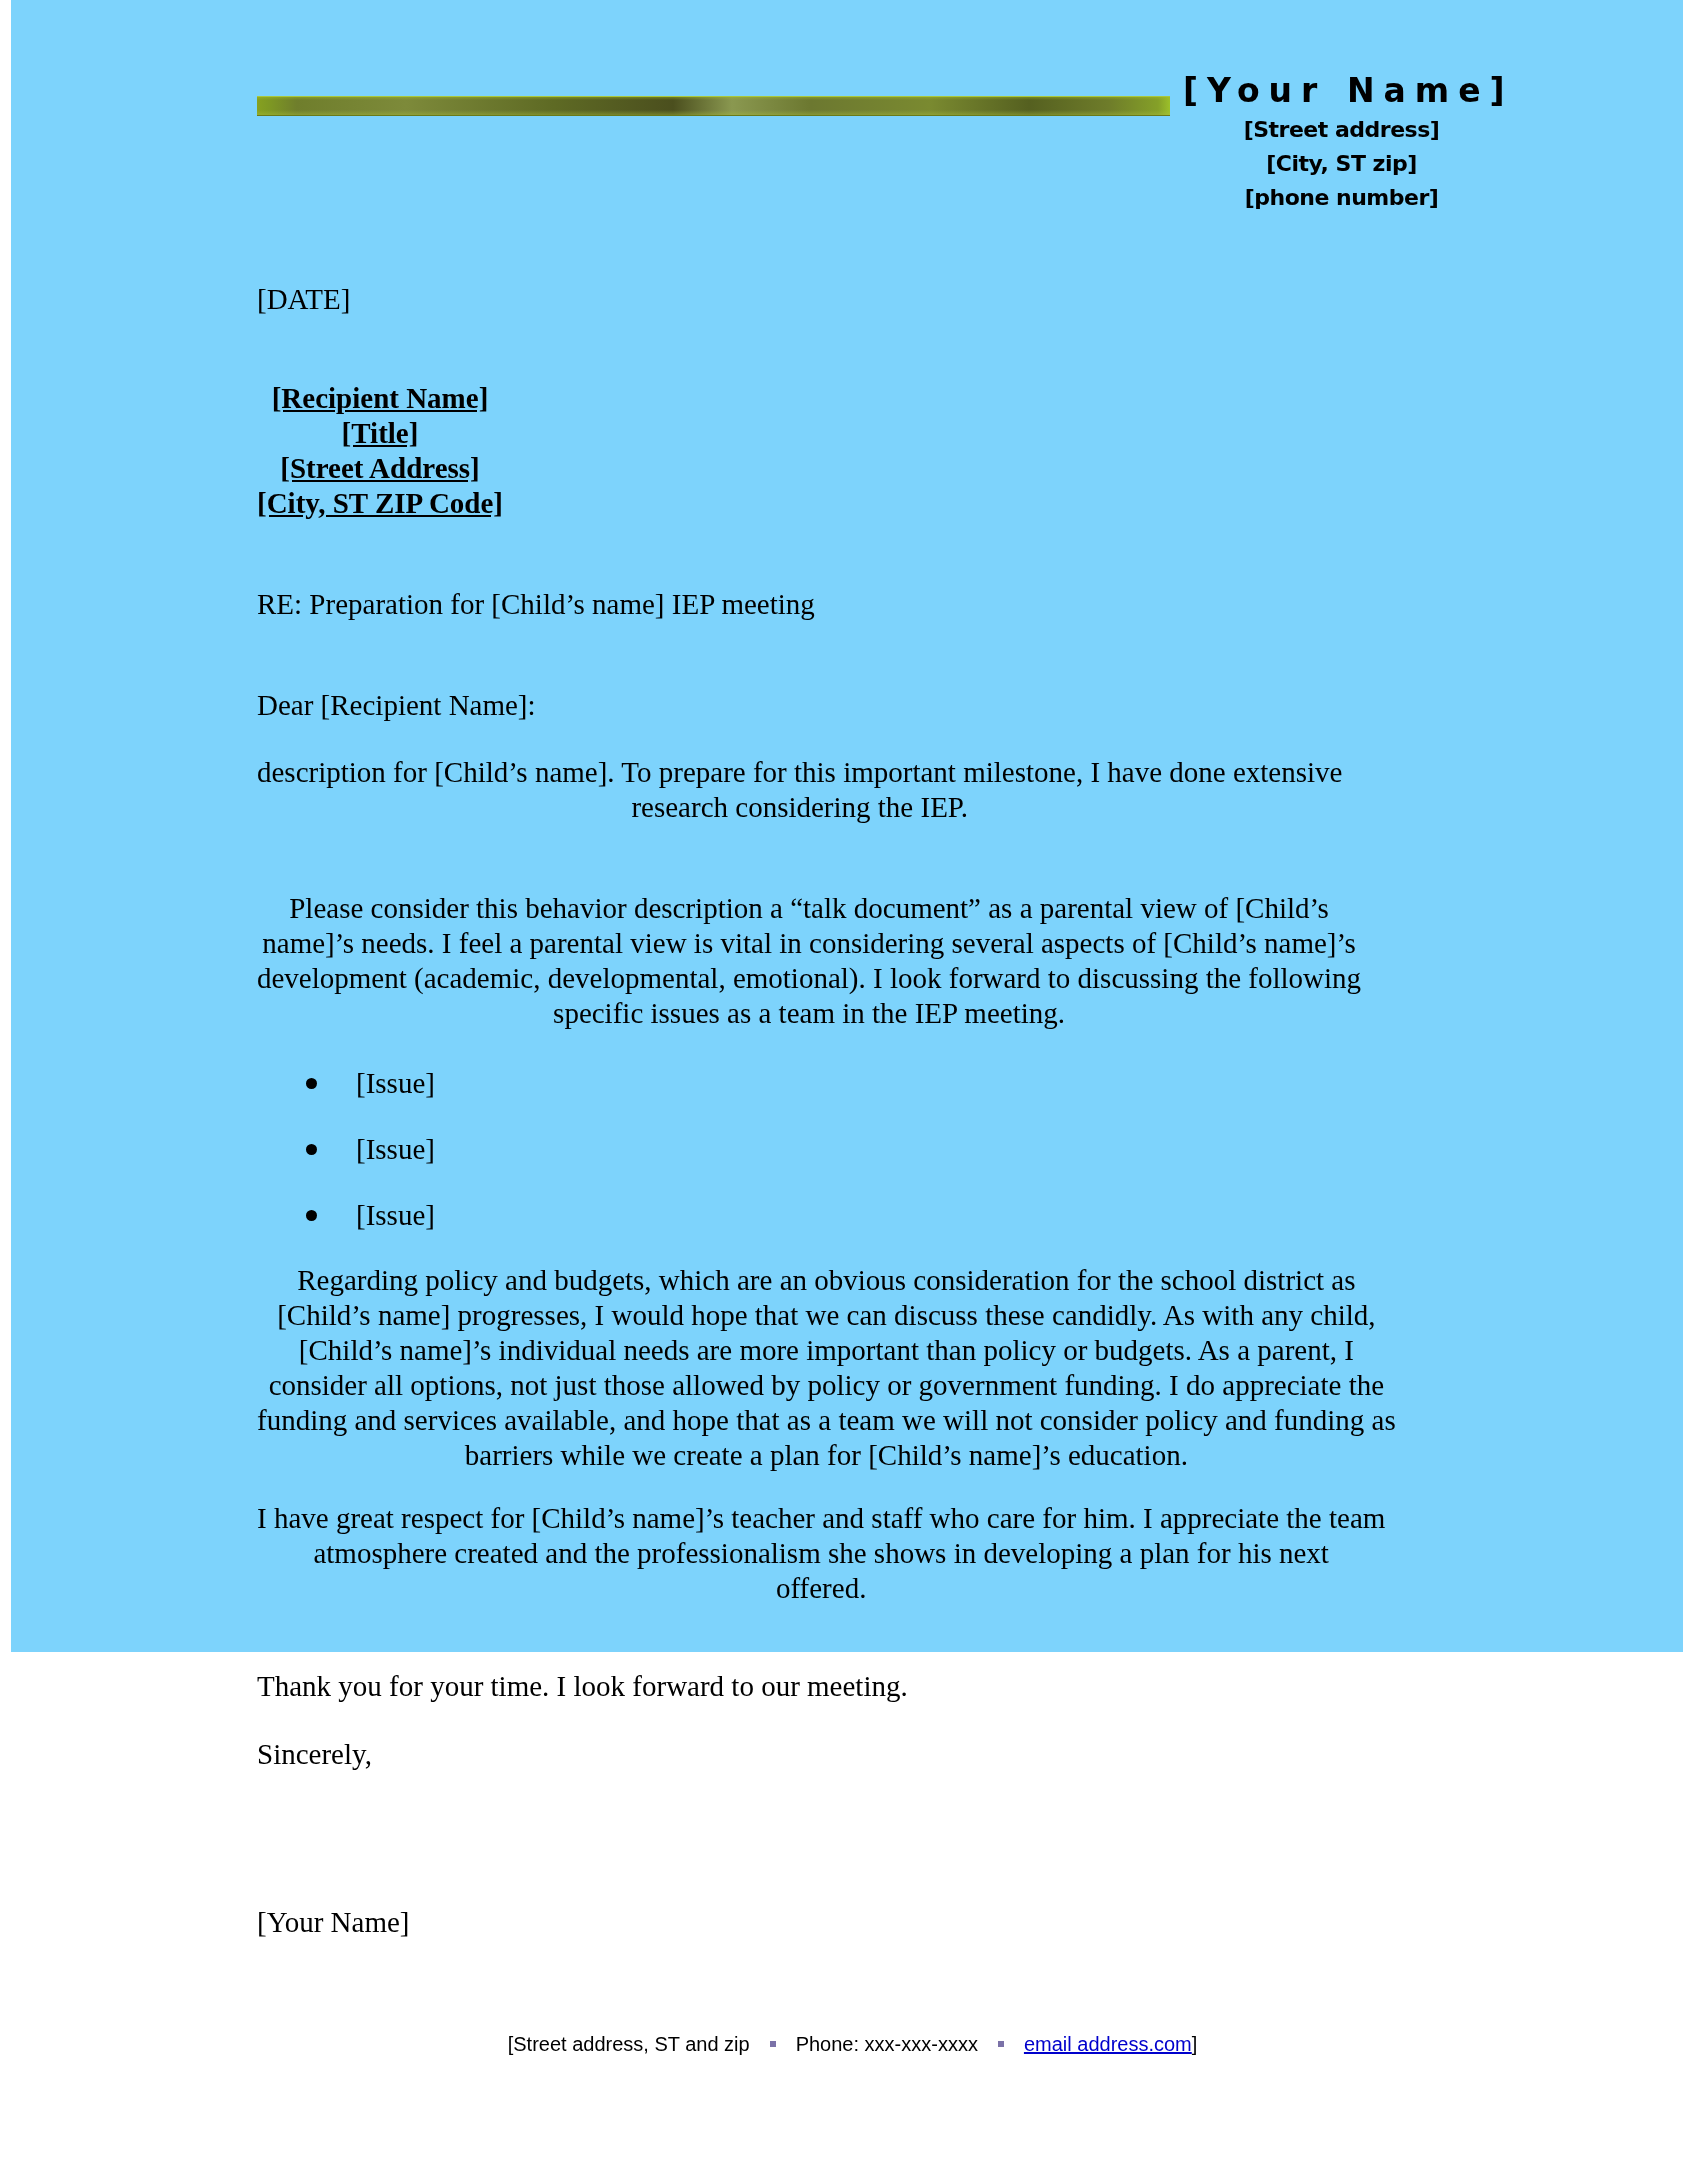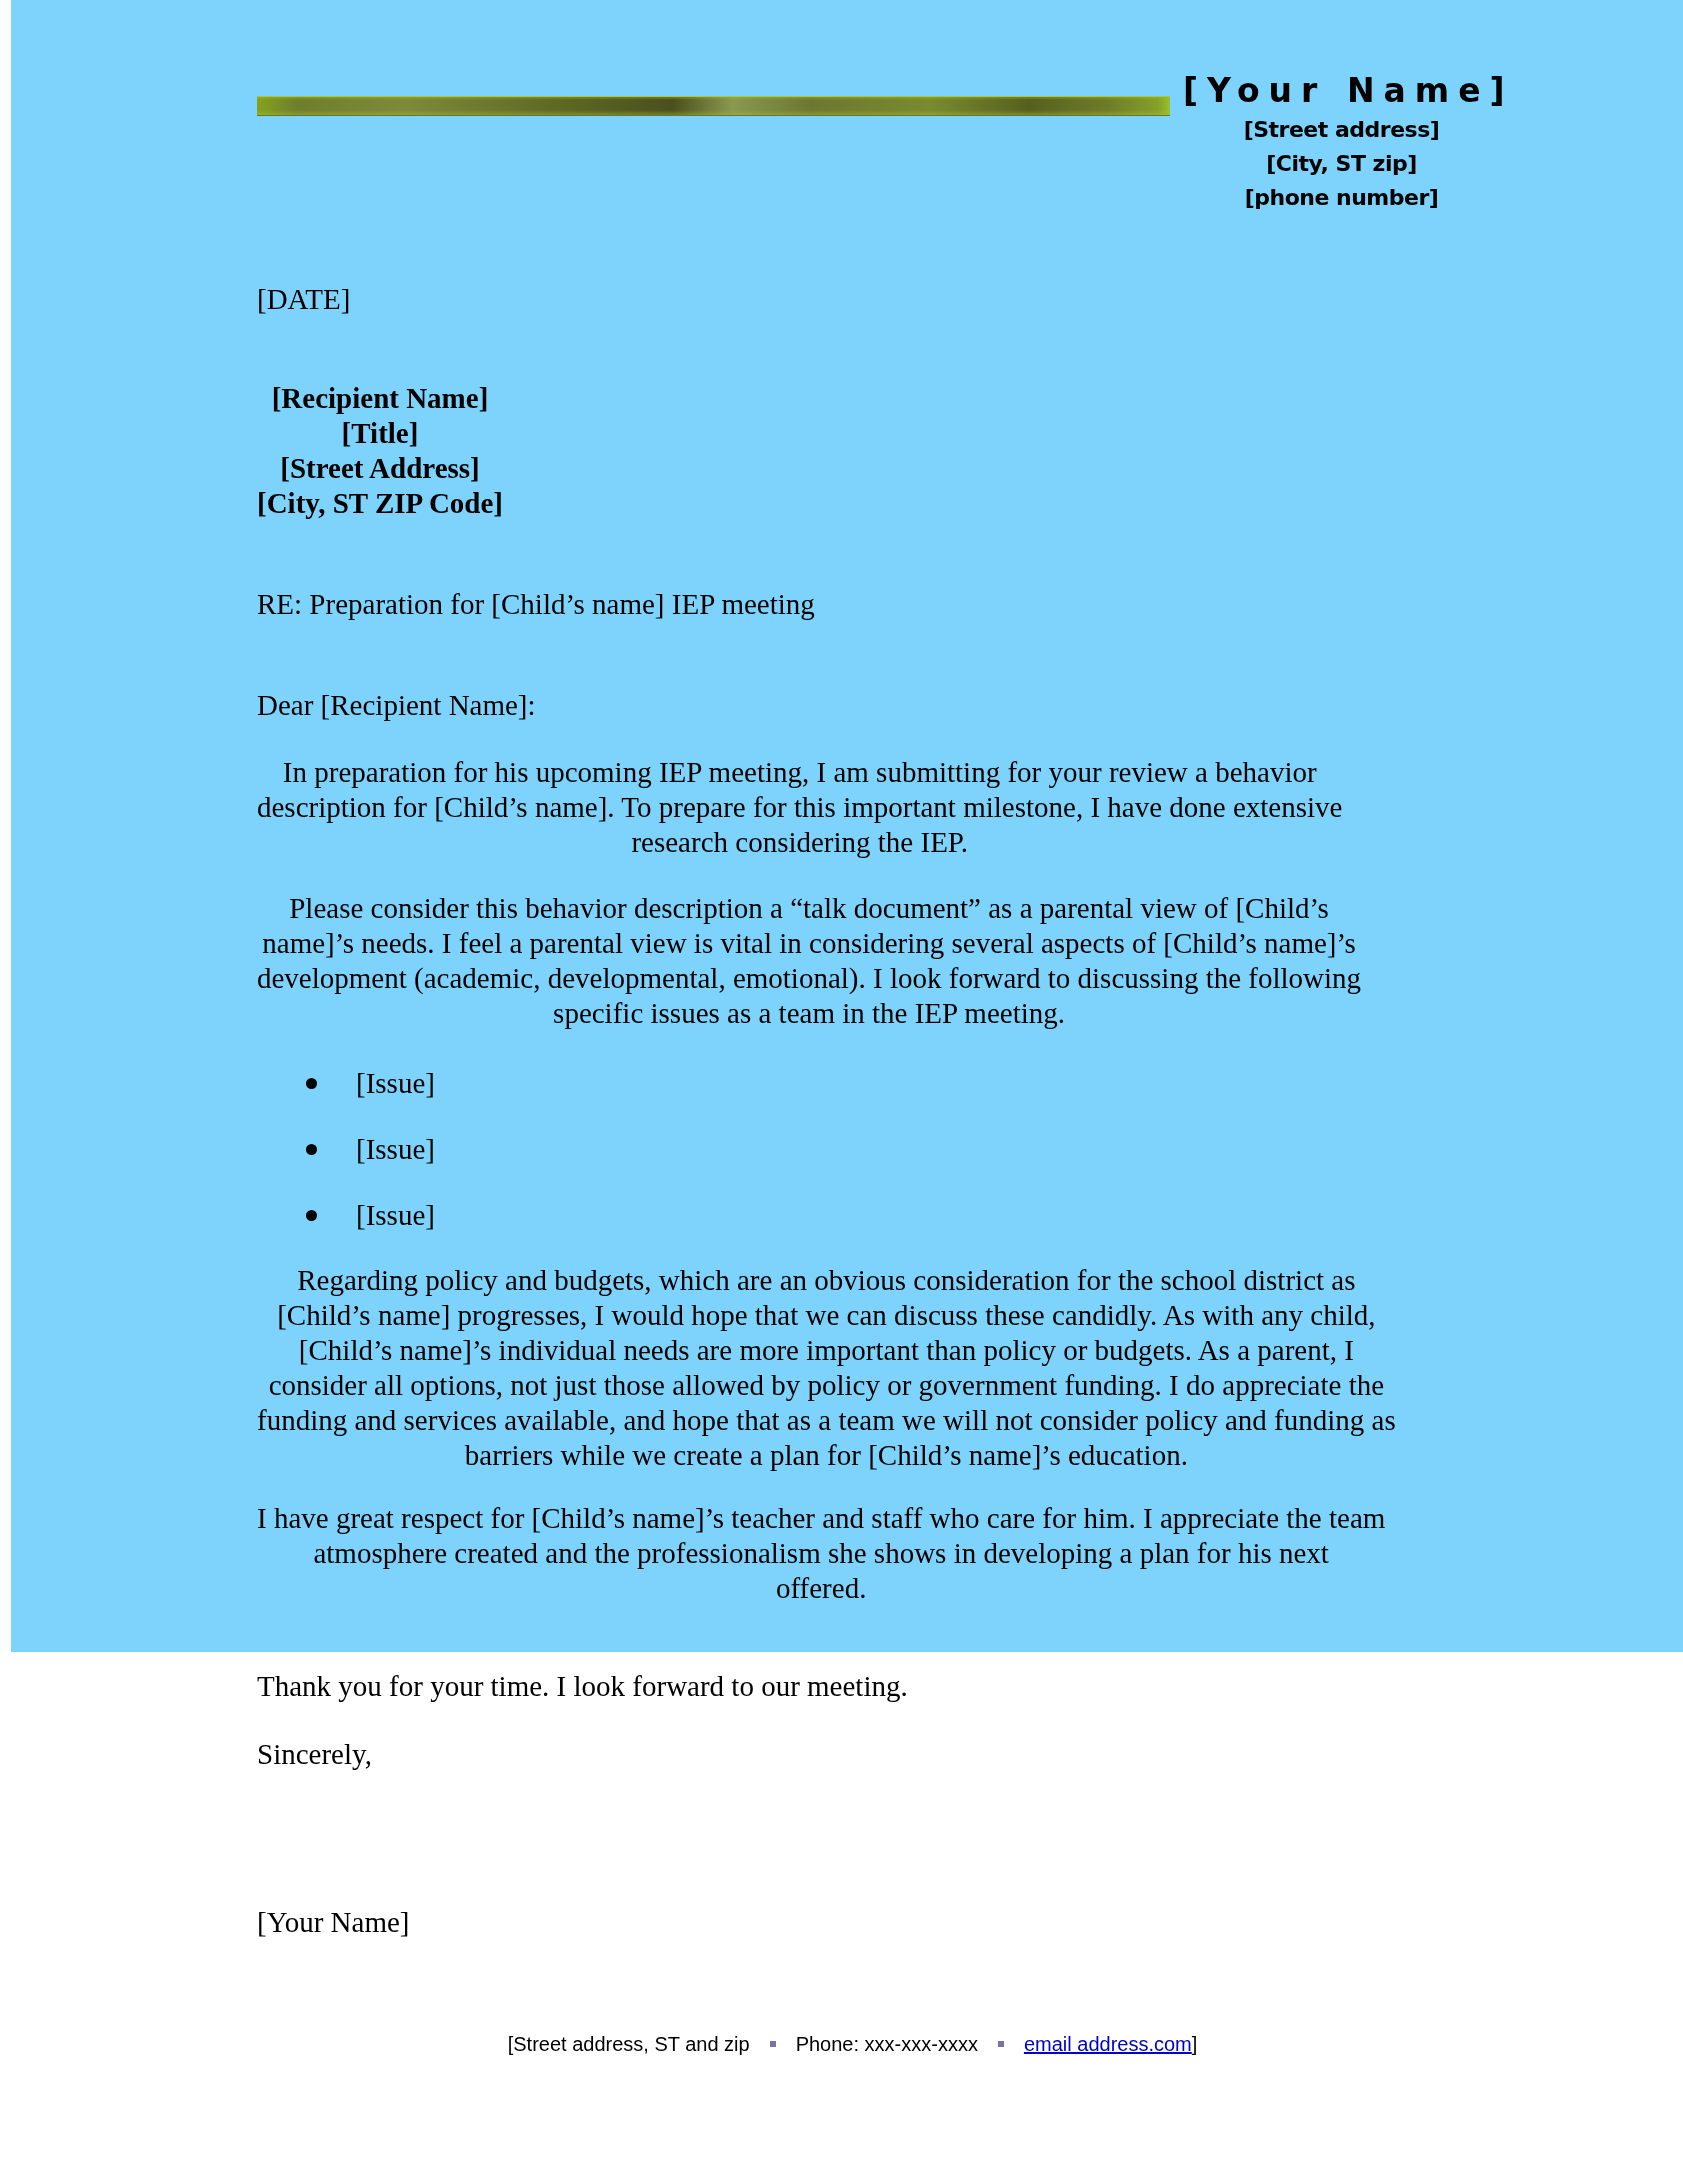--- a/index.html
+++ b/index.html
@@ -18,21 +18,21 @@
       font-family: "DejaVu Sans", sans-serif; font-weight: bold; color: #000; }
     .sender-name { font-size: 33px; letter-spacing: 9px; line-height: 44px; white-space: nowrap; margin-right: -9px; }
     .sender-line { font-size: 22px; line-height: 34px; letter-spacing: -0.5px; }
 
     .serif { font-family: "Liberation Serif", serif; font-size: 29px; color: #000; }
     .abs { position: absolute; left: 246px; white-space: nowrap; text-align: center; }
     .line { line-height: 35px; height: 35px; white-space: nowrap; }
     .bold { font-weight: bold; }
 
     .date { top: 282px; }
-    .recipient { top: 381px; }
+    .recipient { top: 381px; text-decoration: underline; }
     .re { top: 587px; }
     .salutation { top: 688px; }
     .para1 { top: 755px; }
     .para2 { top: 891px; }
     .para3 { top: 1263px; }
     .para4 { top: 1501px; }
     .closing-thanks { top: 1669px; }
     .closing-sign { top: 1737px; }
     .signature { top: 1905px; }
 
@@ -67,21 +67,20 @@
     <div class="line">[Title]</div>
     <div class="line">[Street Address]</div>
     <div class="line">[City, ST  ZIP Code]</div>
   </div>
 
   <div class="abs serif line re">RE: Preparation for [Child’s name] IEP meeting</div>
 
   <div class="abs serif line salutation">Dear [Recipient Name]:</div>
 
   <div class="abs serif para1">
-    <div class="line">In preparation for his upcoming IEP meeting, I am submitting for your review a behavior</div>
     <div class="line">description for [Child’s name]. To prepare for this important milestone, I have done extensive</div>
     <div class="line">research considering the IEP.</div>
   </div>
 
   <div class="abs serif para2">
     <div class="line">Please consider this behavior description a “talk document” as a parental view of [Child’s</div>
     <div class="line">name]’s needs. I feel a parental view is vital in considering several aspects of [Child’s name]’s</div>
     <div class="line">development (academic, developmental, emotional). I look forward to discussing the following</div>
     <div class="line">specific issues as a team in the IEP meeting.</div>
   </div>

